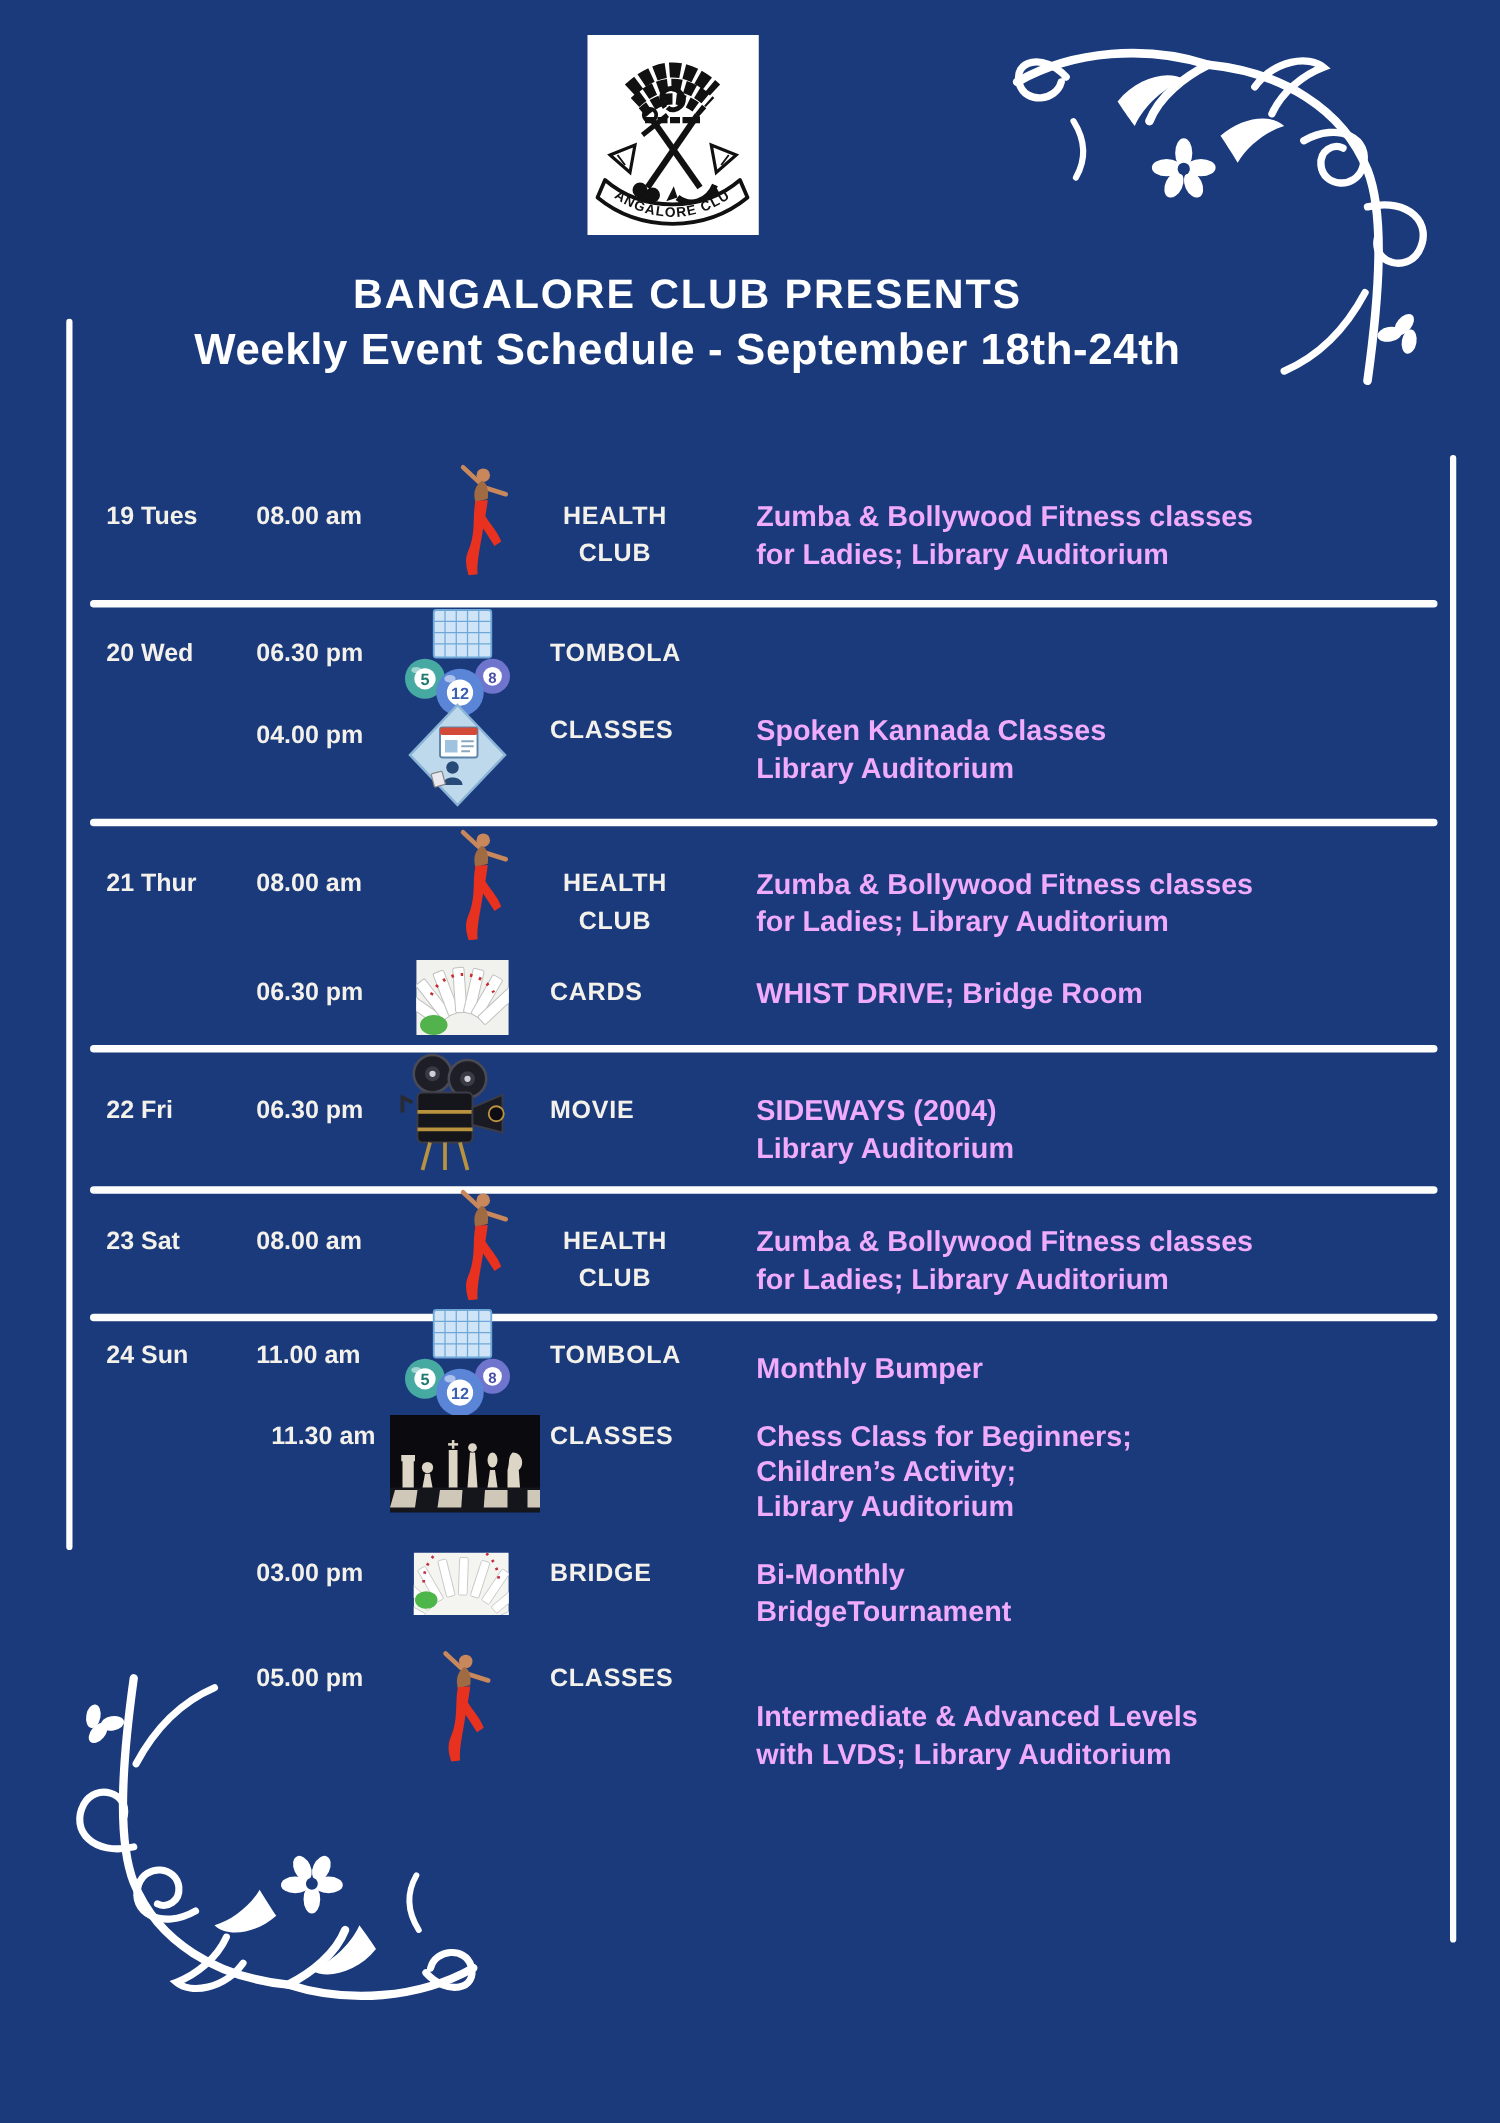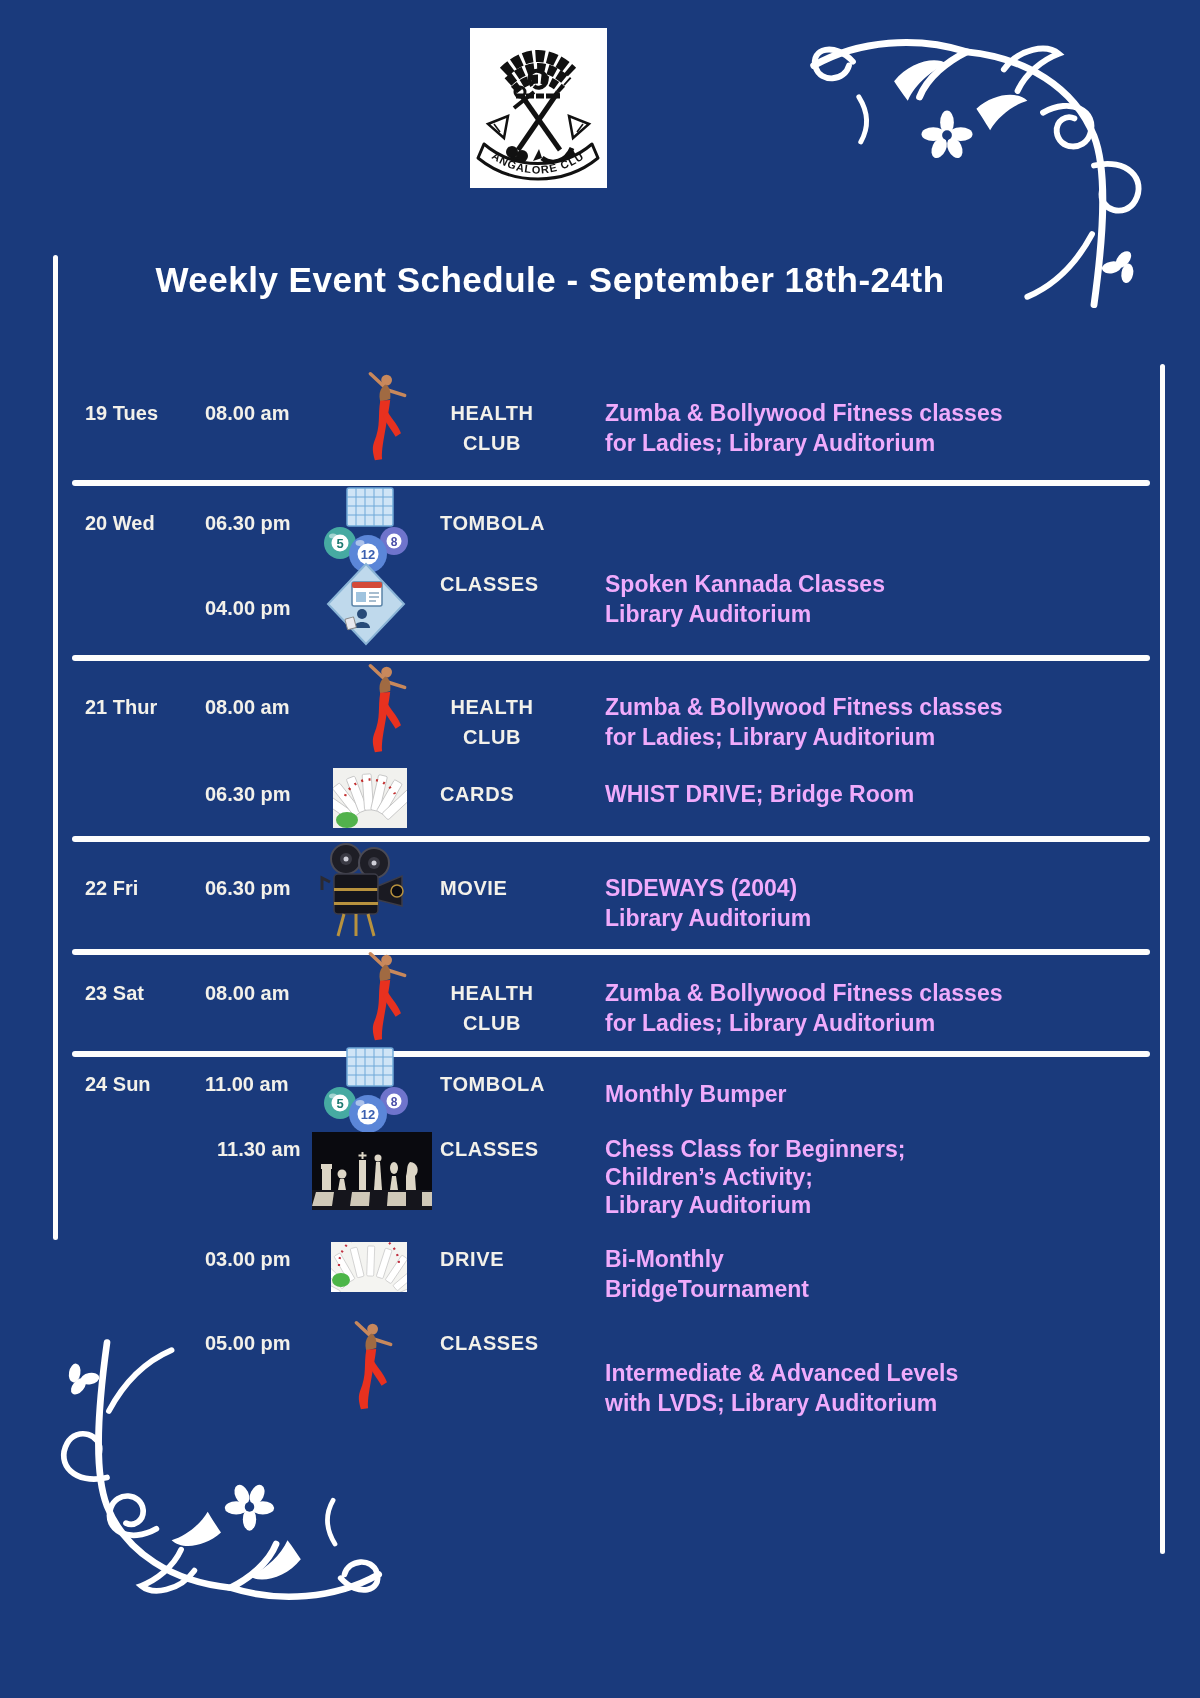--- a/index.html
+++ b/index.html
@@ -192,20 +192,21 @@
     </svg>
   </div>
 
   <svg class="flourish" style="left:800px; top:18px;" width="392" height="295" viewBox="0 0 400 300">
       <use href="#ic-flourish"></use>
     </svg>
   <svg class="flourish bl" style="left:12px; top:1325px;" width="380" height="305" viewBox="0 0 400 300">
       <use href="#ic-flourish"></use>
     </svg>
 
+  <div class="title1">BANGALORE CLUB PRESENTS</div>
   <div class="title2">Weekly Event Schedule - September 18th-24th</div>
 
   <div class="vline" style="left:53px; top:255px; width:5px; height:985px;"></div>
   <div class="vline" style="left:1160px; top:364px; width:5px; height:1190px;"></div>
   <div class="sep" style="top:480px;"></div>
   <div class="sep" style="top:655px;"></div>
   <div class="sep" style="top:836px;"></div>
   <div class="sep" style="top:949px;"></div>
   <div class="sep" style="top:1051px;"></div>
 
@@ -219,21 +220,21 @@
   <div class="cell desc" style="top:398px;">Zumba &amp; Bollywood Fitness classes</div>
   <div class="cell desc" style="top:428px;">for Ladies; Library Auditorium</div>
 
   <div class="cell day" style="top:508px;">20 Wed</div>
   <div class="cell time" style="top:508px;">06.30 pm</div>
   <svg class="icon" style="left:323px; top:486px;" width="88" height="94" viewBox="0 0 88 94">
       <use href="#ic-tombola"></use>
     </svg>
   <div class="cell act" style="top:508px;">TOMBOLA</div>
 
-  <div class="cell time" style="top:593px;">04.00 pm</div>
+  <div class="cell time" style="top:573px;">04.00 pm</div>
   <svg class="icon" style="left:326px; top:562px;" width="80" height="84" viewBox="0 0 80 84">
       <use href="#ic-elearn"></use>
     </svg>
   <div class="cell act" style="top:569px;">CLASSES</div>
   <div class="cell desc" style="top:569px;">Spoken Kannada Classes</div>
   <div class="cell desc" style="top:599px;">Library Auditorium</div>
 
   <div class="cell day" style="top:692px;">21 Thur</div>
   <div class="cell time" style="top:692px;">08.00 am</div>
   <svg class="icon" style="left:356px; top:662px;" width="54" height="94" viewBox="0 0 60 100">
@@ -284,21 +285,21 @@
     </svg>
   <div class="cell act" style="top:1134px;">CLASSES</div>
   <div class="cell desc" style="top:1134px;">Chess Class for Beginners;</div>
   <div class="cell desc" style="top:1162px;">Children’s Activity;</div>
   <div class="cell desc" style="top:1190px;">Library Auditorium</div>
 
   <div class="cell time" style="top:1244px;">03.00 pm</div>
   <svg class="icon" style="left:331px; top:1242px;" width="76" height="50" viewBox="0 0 76 50">
       <use href="#ic-bridge"></use>
     </svg>
-  <div class="cell act" style="top:1244px;">DRIVE</div>
+  <div class="cell act" style="top:1244px;">BRIDGE</div>
   <div class="cell desc" style="top:1244px;">Bi-Monthly</div>
   <div class="cell desc" style="top:1274px;">BridgeTournament</div>
 
   <div class="cell time" style="top:1328px;">05.00 pm</div>
   <svg class="icon" style="left:342px; top:1320px;" width="54" height="92" viewBox="0 0 60 100">
       <use href="#ic-dancer"></use>
     </svg>
   <div class="cell act" style="top:1328px;">CLASSES</div>
   <div class="cell desc" style="top:1358px;">Intermediate &amp; Advanced Levels</div>
   <div class="cell desc" style="top:1388px;">with LVDS; Library Auditorium</div>

